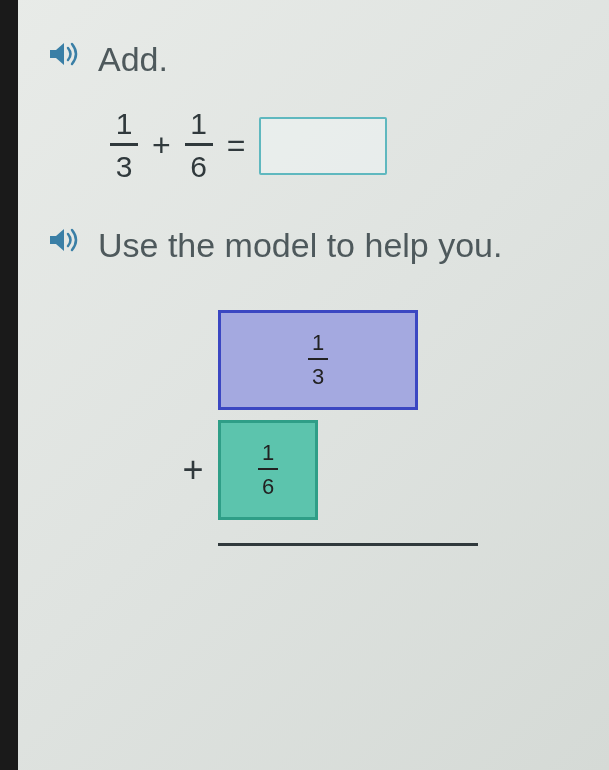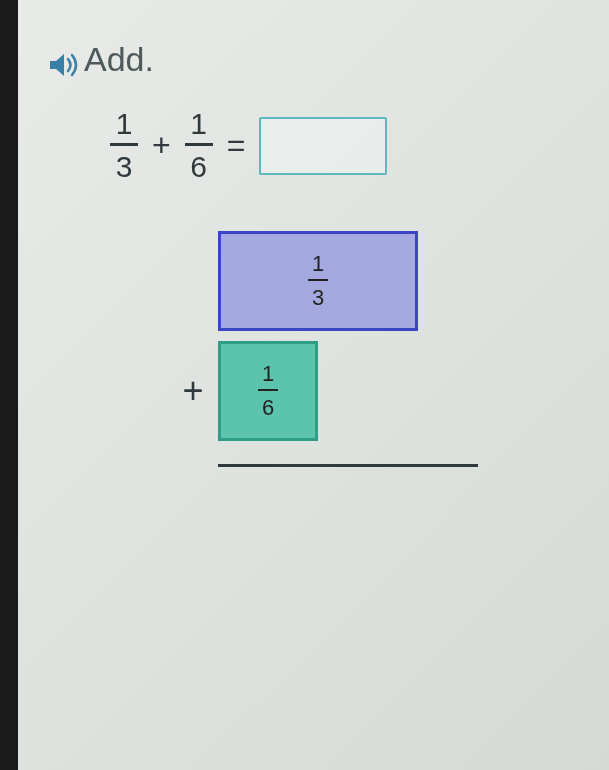--- a/index.html
+++ b/index.html
@@ -12,22 +12,22 @@
     color: #4a5558;
     position: relative;
     overflow: hidden;
     border-left: 18px solid #1a1a1a;
   }
   .content {
     padding: 40px 20px 20px 30px;
   }
   .line {
     display: flex;
-    align-items: flex-end;
-    gap: 2px;
+    align-items: flex-start;
+    gap: 16px;
   }
   .prompt-line {
     margin-bottom: 30px;
   }
   .speaker-icon {
     width: 34px;
     height: 28px;
     flex-shrink: 0;
     position: relative;
   }
@@ -138,20 +138,30 @@
     <span class="op">+</span>
     <span class="frac">
       <span class="num">1</span>
       <span class="bar"></span>
       <span class="den">6</span>
     </span>
     <span class="op">=</span>
     <span class="answer-box"></span>
   </div>
 
+  <div class="line prompt-line">
+    <span class="speaker-icon">
+      <svg viewBox="0 0 34 28" width="34" height="28">
+        <path d="M2 10 L8 10 L16 3 L16 25 L8 18 L2 18 Z" fill="#3a7fa6"></path>
+        <path d="M20 8 Q25 14 20 20" stroke="#3a7fa6" stroke-width="2.5" fill="none" stroke-linecap="round"></path>
+        <path d="M24 4 Q32 14 24 24" stroke="#3a7fa6" stroke-width="2.5" fill="none" stroke-linecap="round"></path>
+      </svg>
+    </span>
+    <span class="prompt-text">Use the model to help you.</span>
+  </div>
 
   <div class="model-area">
     <div class="model-row">
       <div class="plus-col"></div>
       <div class="tile tile-third">
         <span class="frac">
           <span class="num">1</span>
           <span class="bar"></span>
           <span class="den">3</span>
         </span>

